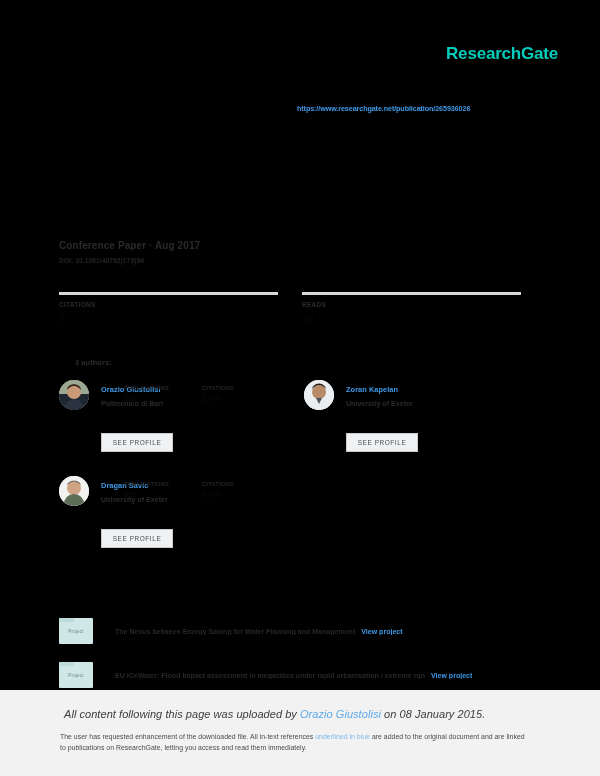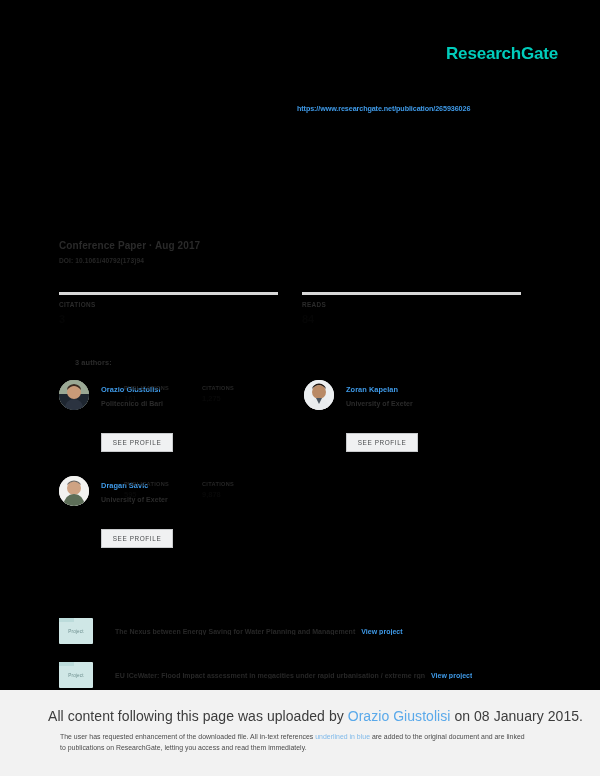--- a/index.html
+++ b/index.html
@@ -287,26 +287,27 @@
   .footer {
     position: absolute;
     left: 0;
     top: 690px;
     width: 600px;
     height: 86px;
     background: #f2f2f2;
   }
   .footer-upload {
     position: absolute;
-    left: 48px;
+    left: 64px;
     top: 18px;
-    font-size: 14px;
+    font-size: 11px;
     color: #3c3c3c;
     letter-spacing: 0.05px;
     white-space: nowrap;
+    font-style: italic;
   }
   .footer-upload .uploader {
     color: #5aa9ea;
   }
   .footer-note {
     position: absolute;
     left: 60px;
     top: 42px;
     width: 470px;
     font-size: 6.9px;

